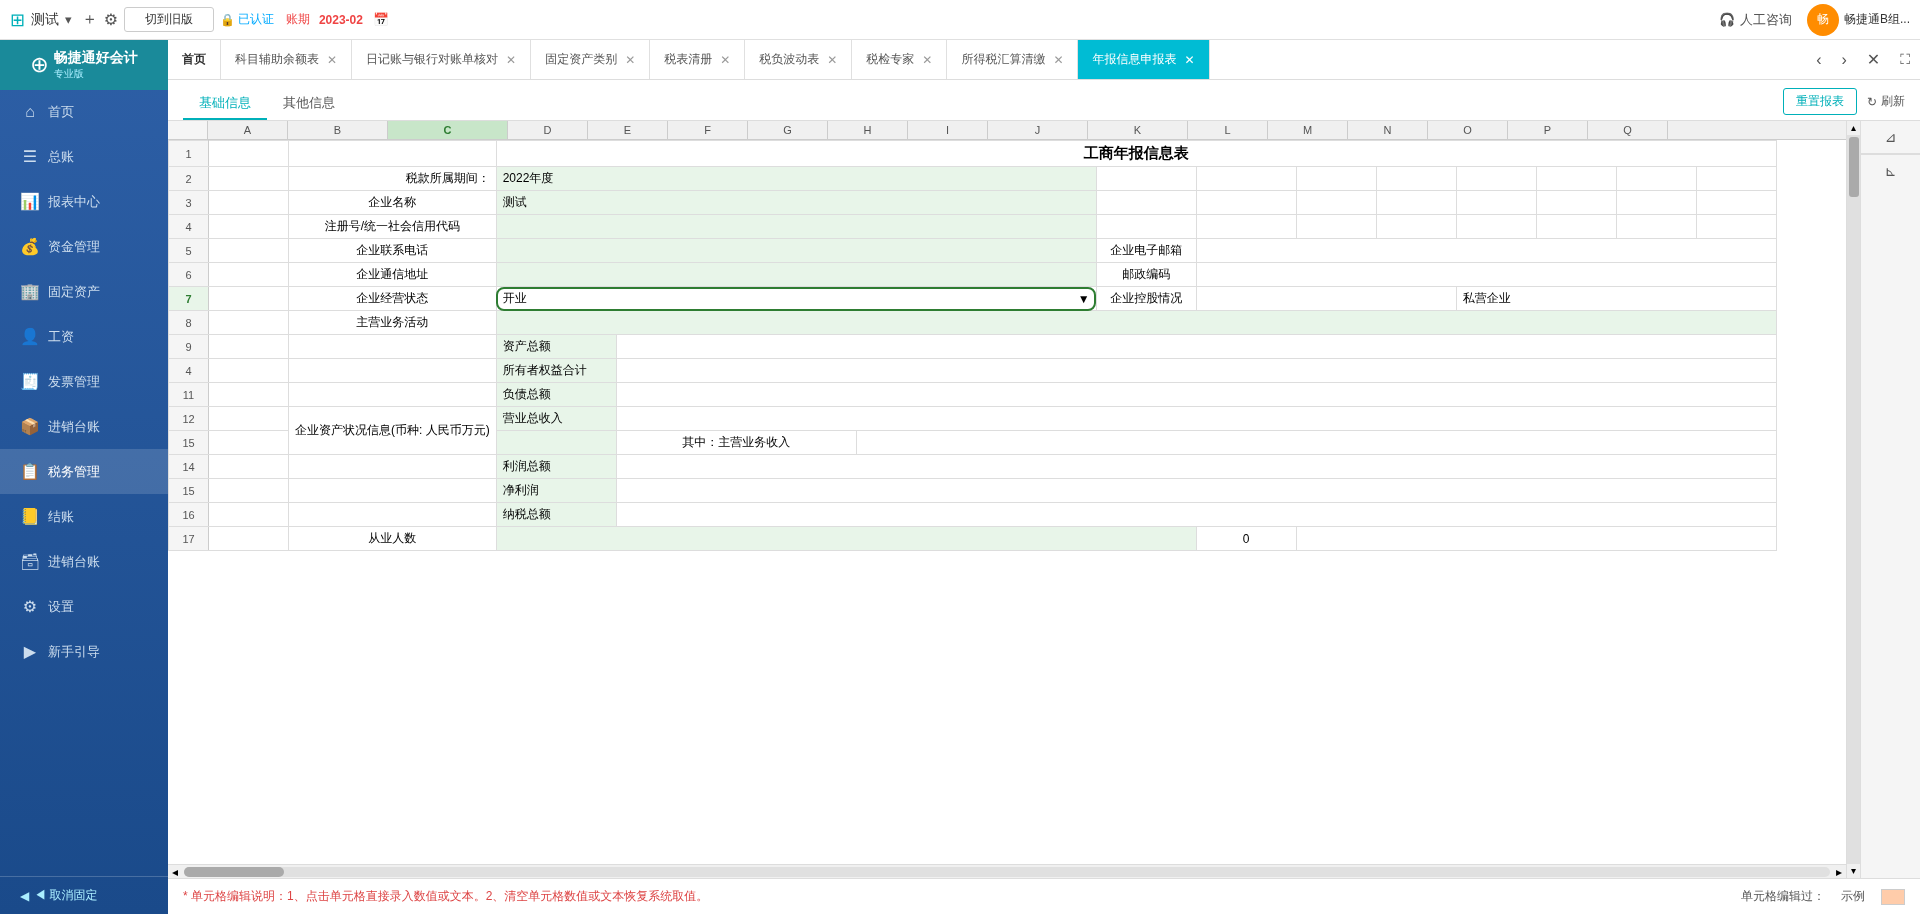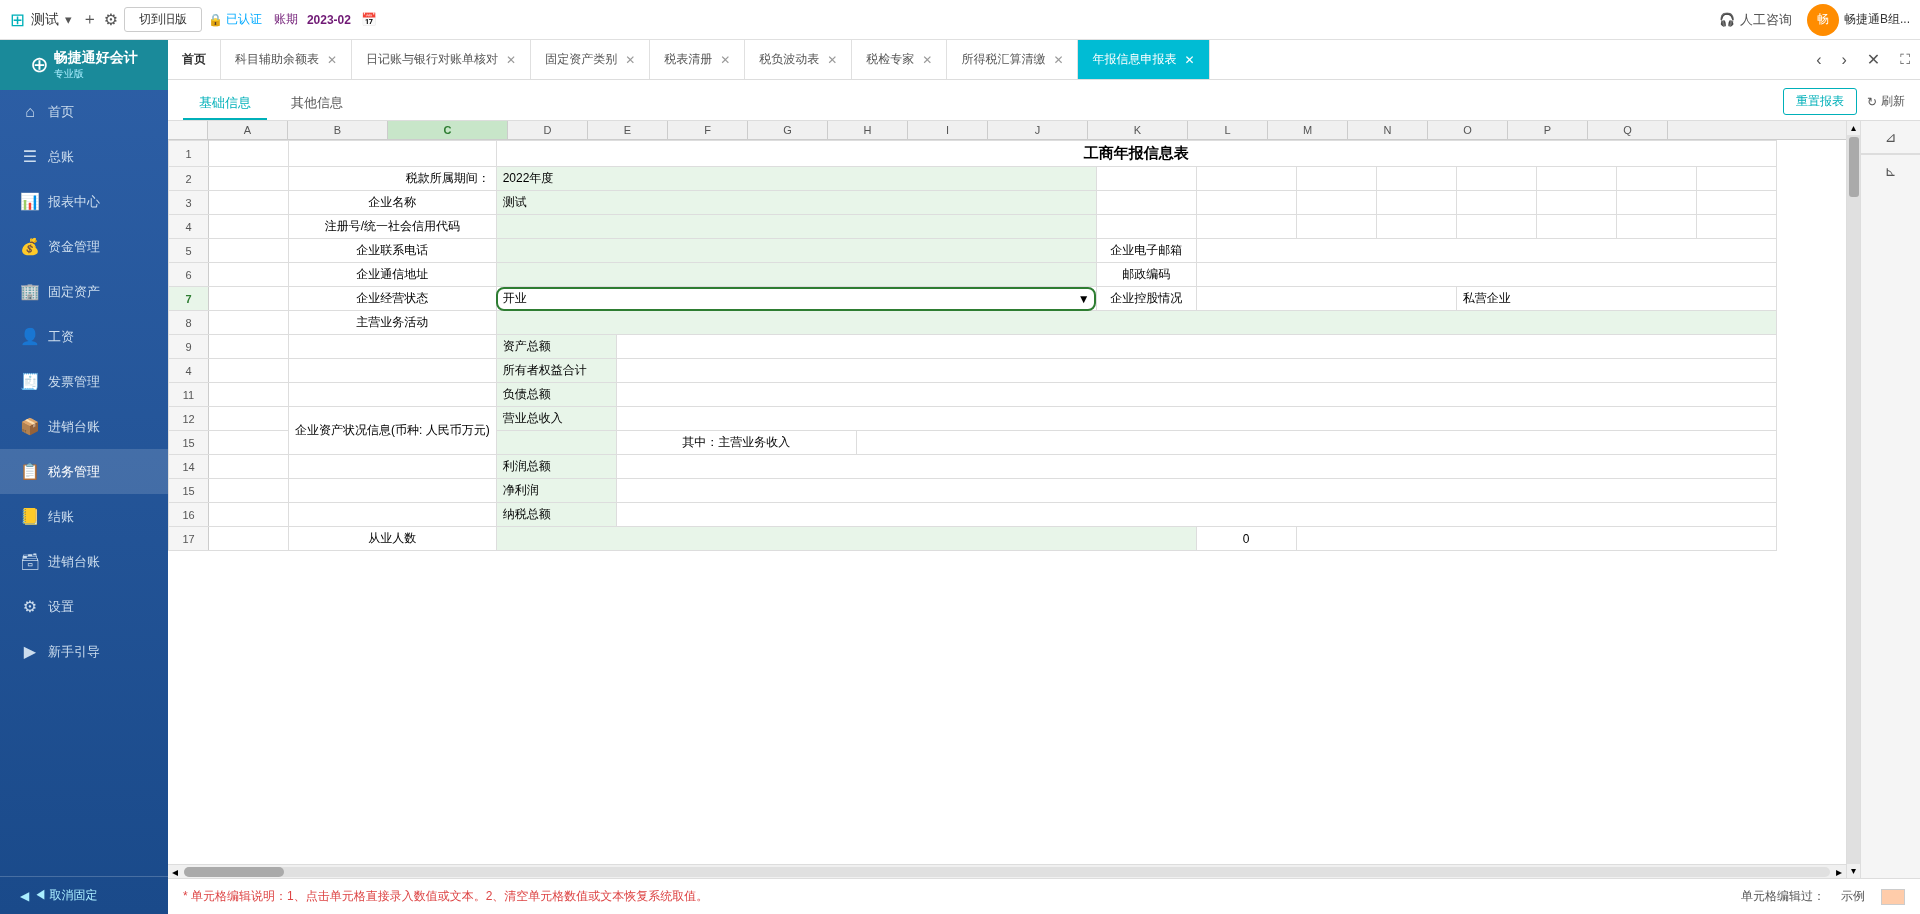--- a/index.html
+++ b/index.html
@@ -3,23 +3,23 @@
   <meta charset="utf-8">
   <style>
     * { box-sizing: border-box; margin: 0; padding: 0; }
     body { font-family: 'Microsoft YaHei', Arial, sans-serif; font-size: 12px; background: #f0f0f0; display: flex; flex-direction: column; height: 914px; overflow: hidden; }
 
     
     .top-bar { height: 40px; background: #fff; display: flex; align-items: center; padding: 0 10px; border-bottom: 1px solid #e0e0e0; flex-shrink: 0; }
     .top-bar-left { display: flex; align-items: center; gap: 6px; color: #333; font-size: 13px; }
     .top-bar-dropdown { color: #555; cursor: pointer; }
     .top-bar-icon { cursor: pointer; color: #555; font-size: 16px; }
-    .old-version-btn { border: 1px solid #ccc; padding: 3px 14px; border-radius: 3px; cursor: pointer; font-size: 12px; color: #333; background: #fff; }
+    .old-version-btn { border: 1px solid #ccc; padding: 3px 20px; border-radius: 3px; cursor: pointer; font-size: 12px; color: #333; background: #fff; }
     .certified-badge { color: #00aaff; display: flex; align-items: center; gap: 3px; font-size: 12px; }
-    .period-info { color: #701a75; font-size: 12px; margin-left: 6px; }
+    .period-info { color: #ef4444; font-size: 12px; margin-left: 6px; }
     .top-bar-right { margin-left: auto; display: flex; align-items: center; gap: 15px; }
     .consult-btn { display: flex; align-items: center; gap: 4px; color: #555; cursor: pointer; font-size: 13px; }
     .user-info { display: flex; align-items: center; gap: 5px; color: #333; font-size: 12px; cursor: pointer; }
     .avatar { width: 32px; height: 32px; border-radius: 50%; background: #ff8c00; display: flex; align-items: center; justify-content: center; color: #fff; font-size: 12px; }
 
     
     .main-layout { display: flex; flex: 1; overflow: hidden; }
 
     
     .sidebar { width: 168px; background: linear-gradient(180deg, #2d5fa6 0%, #1a4a8a 100%); display: flex; flex-direction: column; flex-shrink: 0; }
@@ -44,21 +44,21 @@
     .tab-home { font-weight: bold; color: #333; }
     .tab-nav-btns { display: flex; align-items: center; margin-left: auto; }
     .tab-nav-btn { padding: 0 10px; cursor: pointer; color: #555; font-size: 16px; display: flex; align-items: center; }
     .tab-close-all { padding: 0 10px; cursor: pointer; color: #555; font-size: 16px; display: flex; align-items: center; }
     .tab-fullscreen { padding: 0 10px; cursor: pointer; color: #555; font-size: 14px; display: flex; align-items: center; }
 
     
     .page-content { flex: 1; display: flex; flex-direction: column; overflow: hidden; background: #fff; margin: 0; }
 
     
-    .sub-tab-bar { display: flex; align-items: center; padding: 8px 15px 0; border-bottom: 1px solid #ddd; background: #fff; gap: 8px; }
+    .sub-tab-bar { display: flex; align-items: center; padding: 8px 15px 0; border-bottom: 1px solid #ddd; background: #fff; gap: 0; }
     .sub-tab { padding: 6px 16px; cursor: pointer; color: #555; font-size: 13px; border-bottom: 2px solid transparent; }
     .sub-tab.active { color: #00b0b9; border-bottom: 2px solid #00b0b9; }
     .sub-tab-actions { margin-left: auto; display: flex; align-items: center; gap: 10px; padding-bottom: 5px; }
     .reset-btn { border: 1px solid #00b0b9; color: #00b0b9; padding: 4px 12px; border-radius: 3px; cursor: pointer; font-size: 12px; background: #fff; }
     .refresh-btn { color: #555; cursor: pointer; font-size: 12px; display: flex; align-items: center; gap: 4px; }
 
     
     .spreadsheet-container { display: flex; flex: 1; overflow: hidden; }
 
     .spreadsheet-main { flex: 1; overflow: hidden; display: flex; flex-direction: column; }

